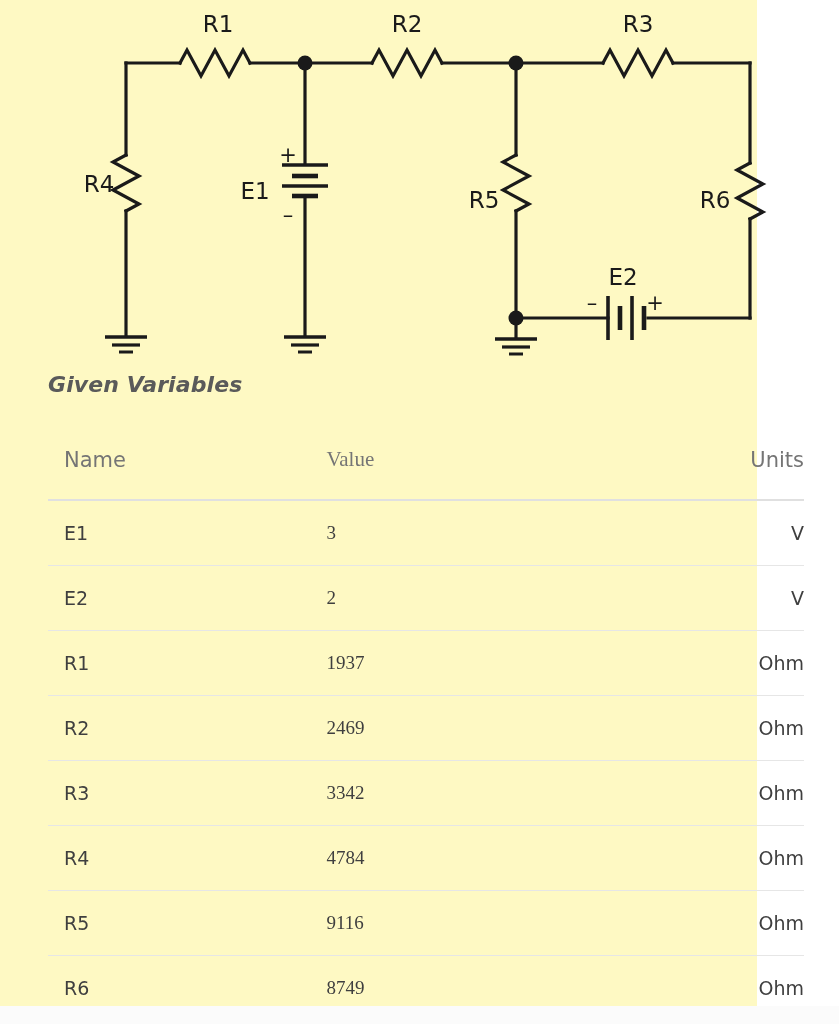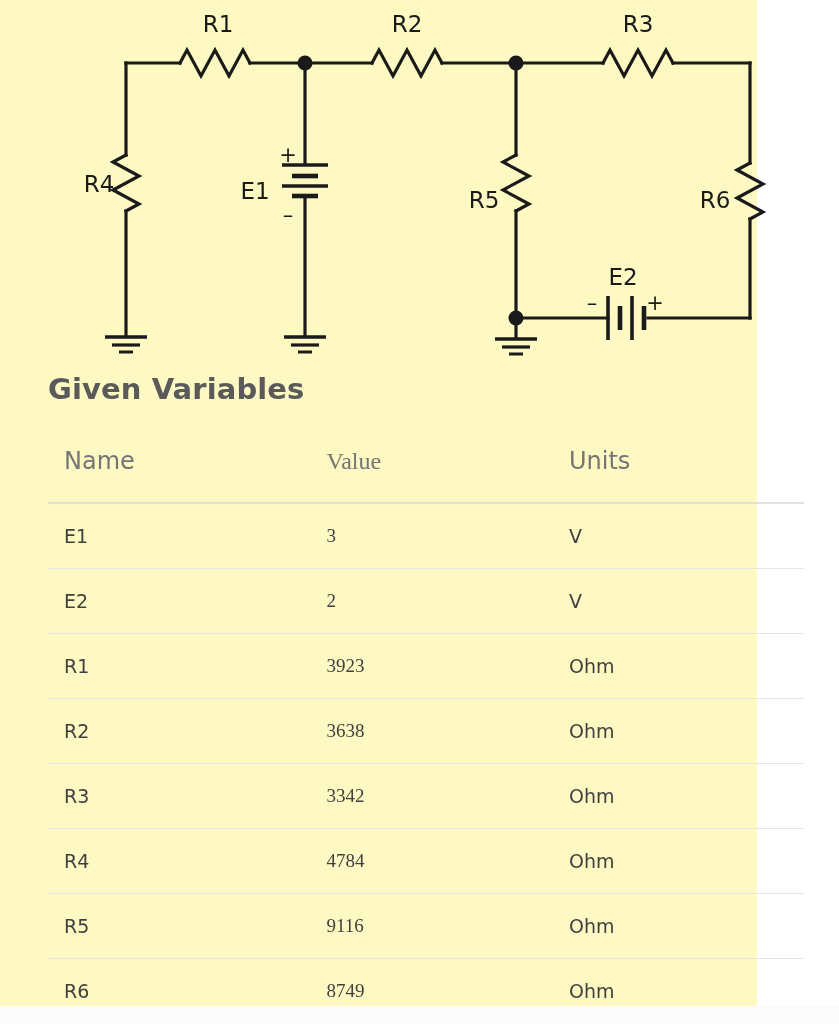--- a/index.html
+++ b/index.html
@@ -44,54 +44,55 @@
     font-family: "DejaVu Sans", "Liberation Sans", sans-serif;
     font-size: 21px;
     fill: #1a1a1a;
   }
 
   
   #section-heading {
     position: absolute;
     left: 48px;
     top: 372px;
-    font-size: 29px;
+    font-size: 22px;
     font-weight: bold;
     color: #5a5a5a;
     letter-spacing: 0.1px;
     line-height: 1.2;
+    font-style: italic;
   }
 
   
   #vars-table {
     position: absolute;
     left: 48px;
     top: 447px;
     width: 756px;
     border-collapse: collapse;
     font-size: 19px;
   }
   #vars-table th {
     text-align: left;
     font-weight: normal;
     color: #757575;
-    font-size: 24px;
+    font-size: 21px;
     padding: 0 0 27px 0;
     border-bottom: 2px solid #e0e0e0;
   }
   #vars-table td {
     text-align: left;
     color: #3f3f3f;
     padding: 21px 0 21px 0;
     border-bottom: 1.5px solid #e6e6e6;
     height: 20px;
   }
   #vars-table th.col-name, #vars-table td.col-name { width: 268px; padding-left: 16px; }
   #vars-table th.col-value, #vars-table td.col-value { width: 248px; font-family: Liberation Serif, serif; }
-  #vars-table th.col-units, #vars-table td.col-units { width: 240px; }
+  #vars-table th.col-units, #vars-table td.col-units { width: 240px; text-align: right; }
   #vars-table th.col-name { padding-left: 16px; }
 
   #bottom-strip {
     position: absolute;
     left: 0;
     bottom: 0;
     width: 839px;
     height: 18px;
     background: #fbfbfb;
   }
@@ -205,26 +206,26 @@
         <td class="col-value">3</td>
         <td class="col-units">V</td>
       </tr>
       <tr>
         <td class="col-name">E2</td>
         <td class="col-value">2</td>
         <td class="col-units">V</td>
       </tr>
       <tr>
         <td class="col-name">R1</td>
-        <td class="col-value">3923</td>
+        <td class="col-value">1937</td>
         <td class="col-units">Ohm</td>
       </tr>
       <tr>
         <td class="col-name">R2</td>
-        <td class="col-value">3638</td>
+        <td class="col-value">2469</td>
         <td class="col-units">Ohm</td>
       </tr>
       <tr>
         <td class="col-name">R3</td>
         <td class="col-value">3342</td>
         <td class="col-units">Ohm</td>
       </tr>
       <tr>
         <td class="col-name">R4</td>
         <td class="col-value">4784</td>

